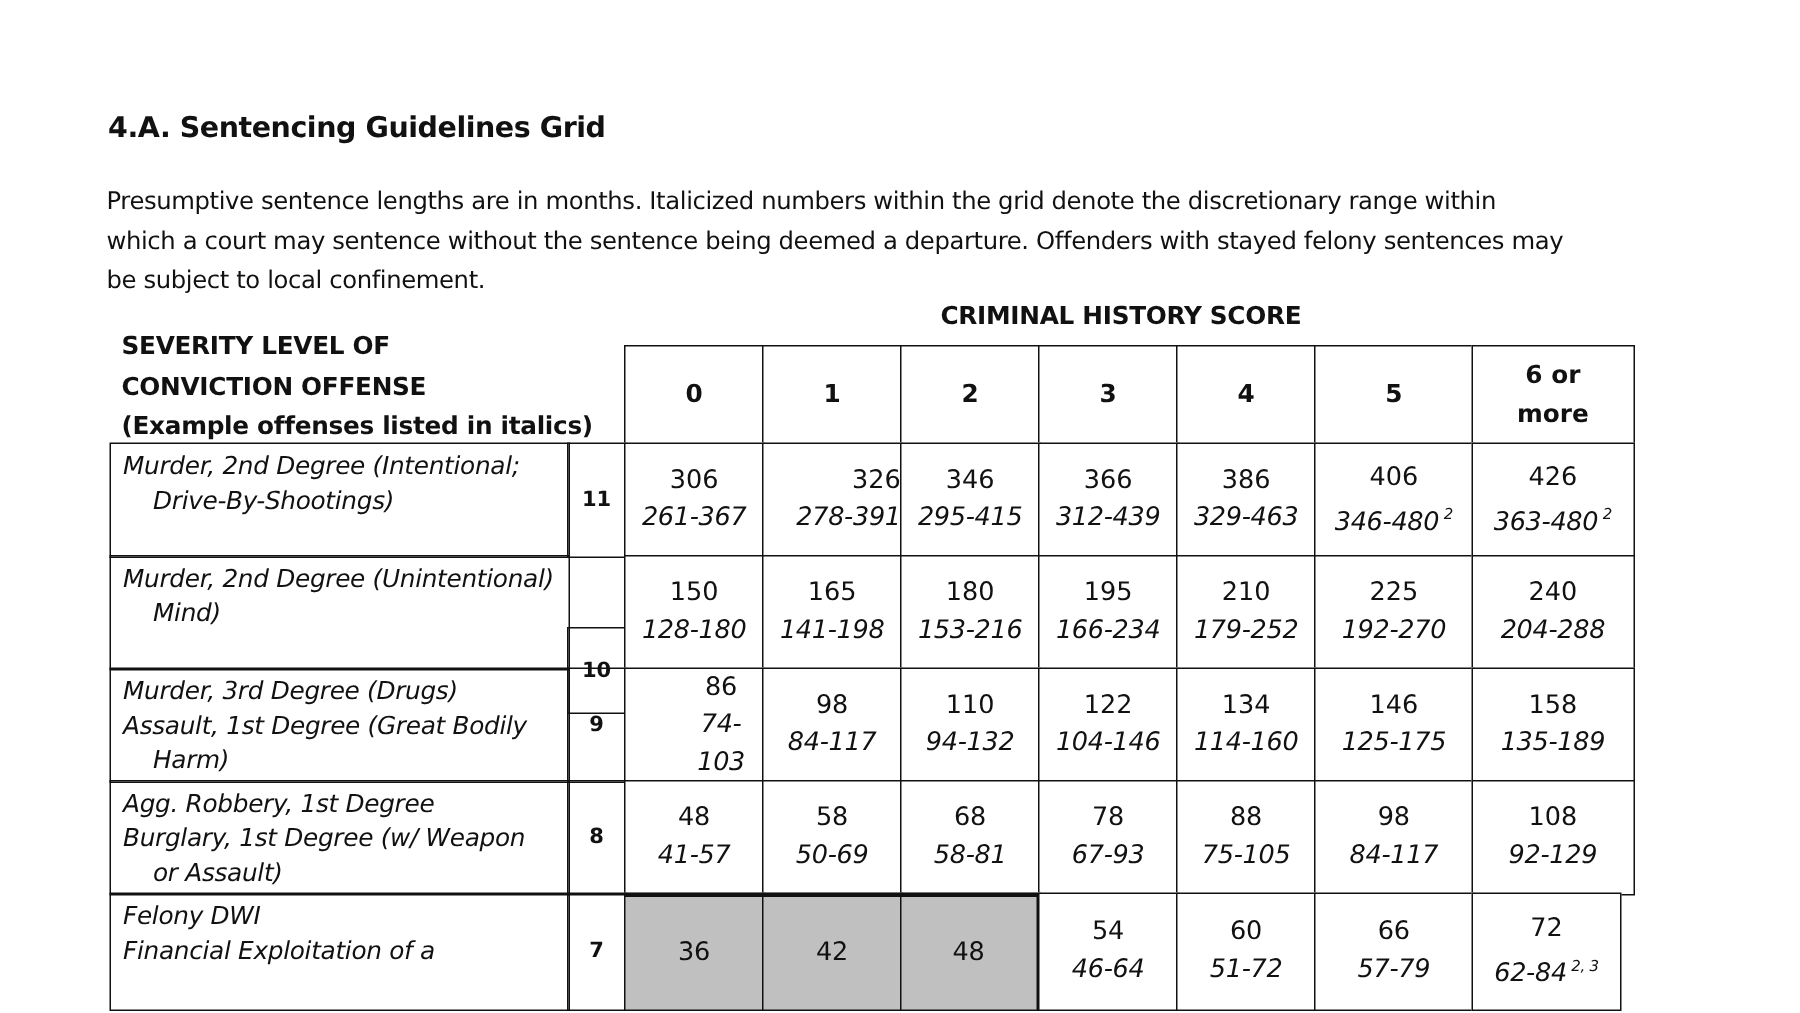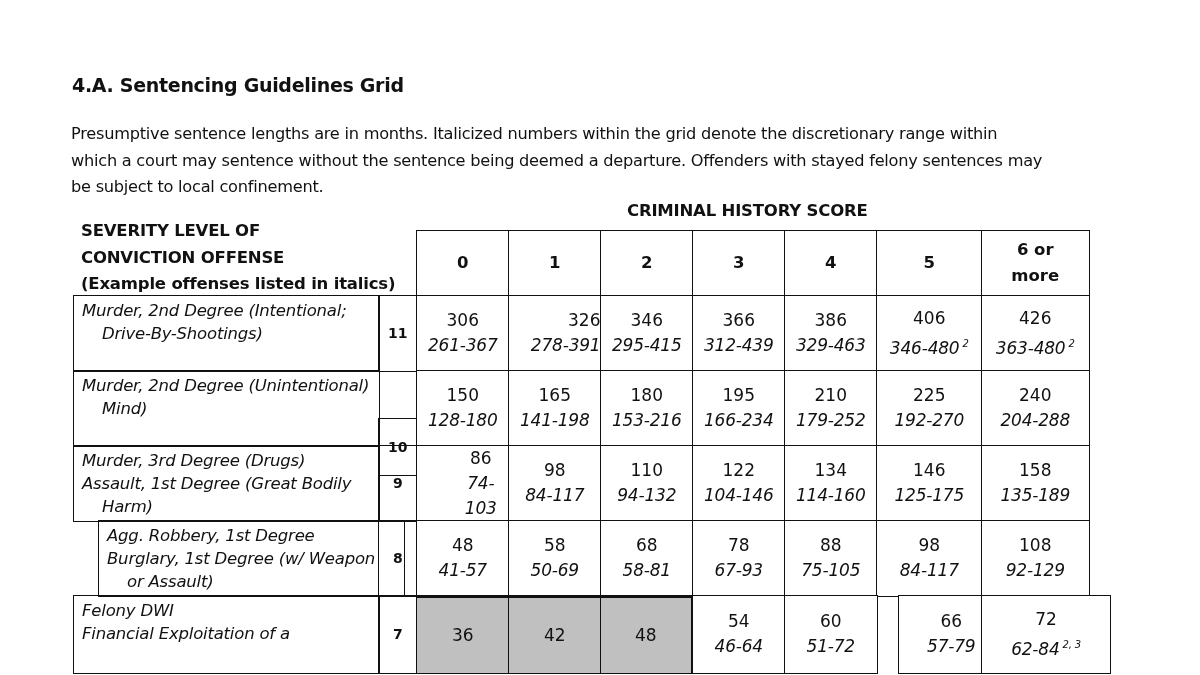--- a/index.html
+++ b/index.html
@@ -185,21 +185,21 @@
       <span class="range"><span>114-160</span></span>
     </div>
     <div class="cell" style="left: 876px; top: 445px; width: 106.5px; height: 76.5px;">
       <span class="value">146</span>
       <span class="range"><span>125-175</span></span>
     </div>
     <div class="cell" style="left: 981px; top: 445px; width: 108.5px; height: 76.5px;">
       <span class="value">158</span>
       <span class="range"><span>135-189</span></span>
     </div>
-    <div class="offense" style="left: 73px; top: 520px; width: 306.5px; height: 76.5px; margin-left: 25px;">
+    <div class="offense" style="left: 73px; top: 520px; width: 306.5px; height: 76.5px;">
       <span>Agg. Robbery, 1st Degree</span>
       <span>Burglary, 1st Degree (w/ Weapon</span>
       <span class="indent">or Assault)</span>
     </div>
     <div class="level" style="left: 378px; top: 520px; width: 39.5px; height: 76.5px;">8</div>
     <div class="cell" style="left: 416px; top: 520px; width: 93.5px; height: 76.5px;">
       <span class="value">48</span>
       <span class="range"><span>41-57</span></span>
     </div>
     <div class="cell" style="left: 508px; top: 520px; width: 93.5px; height: 76.5px;">
@@ -241,21 +241,21 @@
       <span class="value">48</span>
     </div>
     <div class="cell" style="left: 692px; top: 595px; width: 93.5px; height: 78.5px;">
       <span class="value">54</span>
       <span class="range"><span>46-64</span></span>
     </div>
     <div class="cell" style="left: 784px; top: 595px; width: 93.5px; height: 78.5px;">
       <span class="value">60</span>
       <span class="range"><span>51-72</span></span>
     </div>
-    <div class="cell" style="left: 876px; top: 595px; width: 106.5px; height: 78.5px; margin-left: 22px;">
+    <div class="cell" style="left: 876px; top: 595px; width: 106.5px; height: 78.5px;">
       <span class="value">66</span>
       <span class="range"><span>57-79</span></span>
     </div>
-    <div class="cell" style="left: 981px; top: 595px; width: 130px; height: 78.5px;">
+    <div class="cell" style="left: 981px; top: 595px; width: 100px; height: 78.5px;">
       <span class="value">72</span>
       <span class="range"><span>62-84</span><sup>2, 3</sup></span>
     </div>
   </div>
 
 </body></html>

